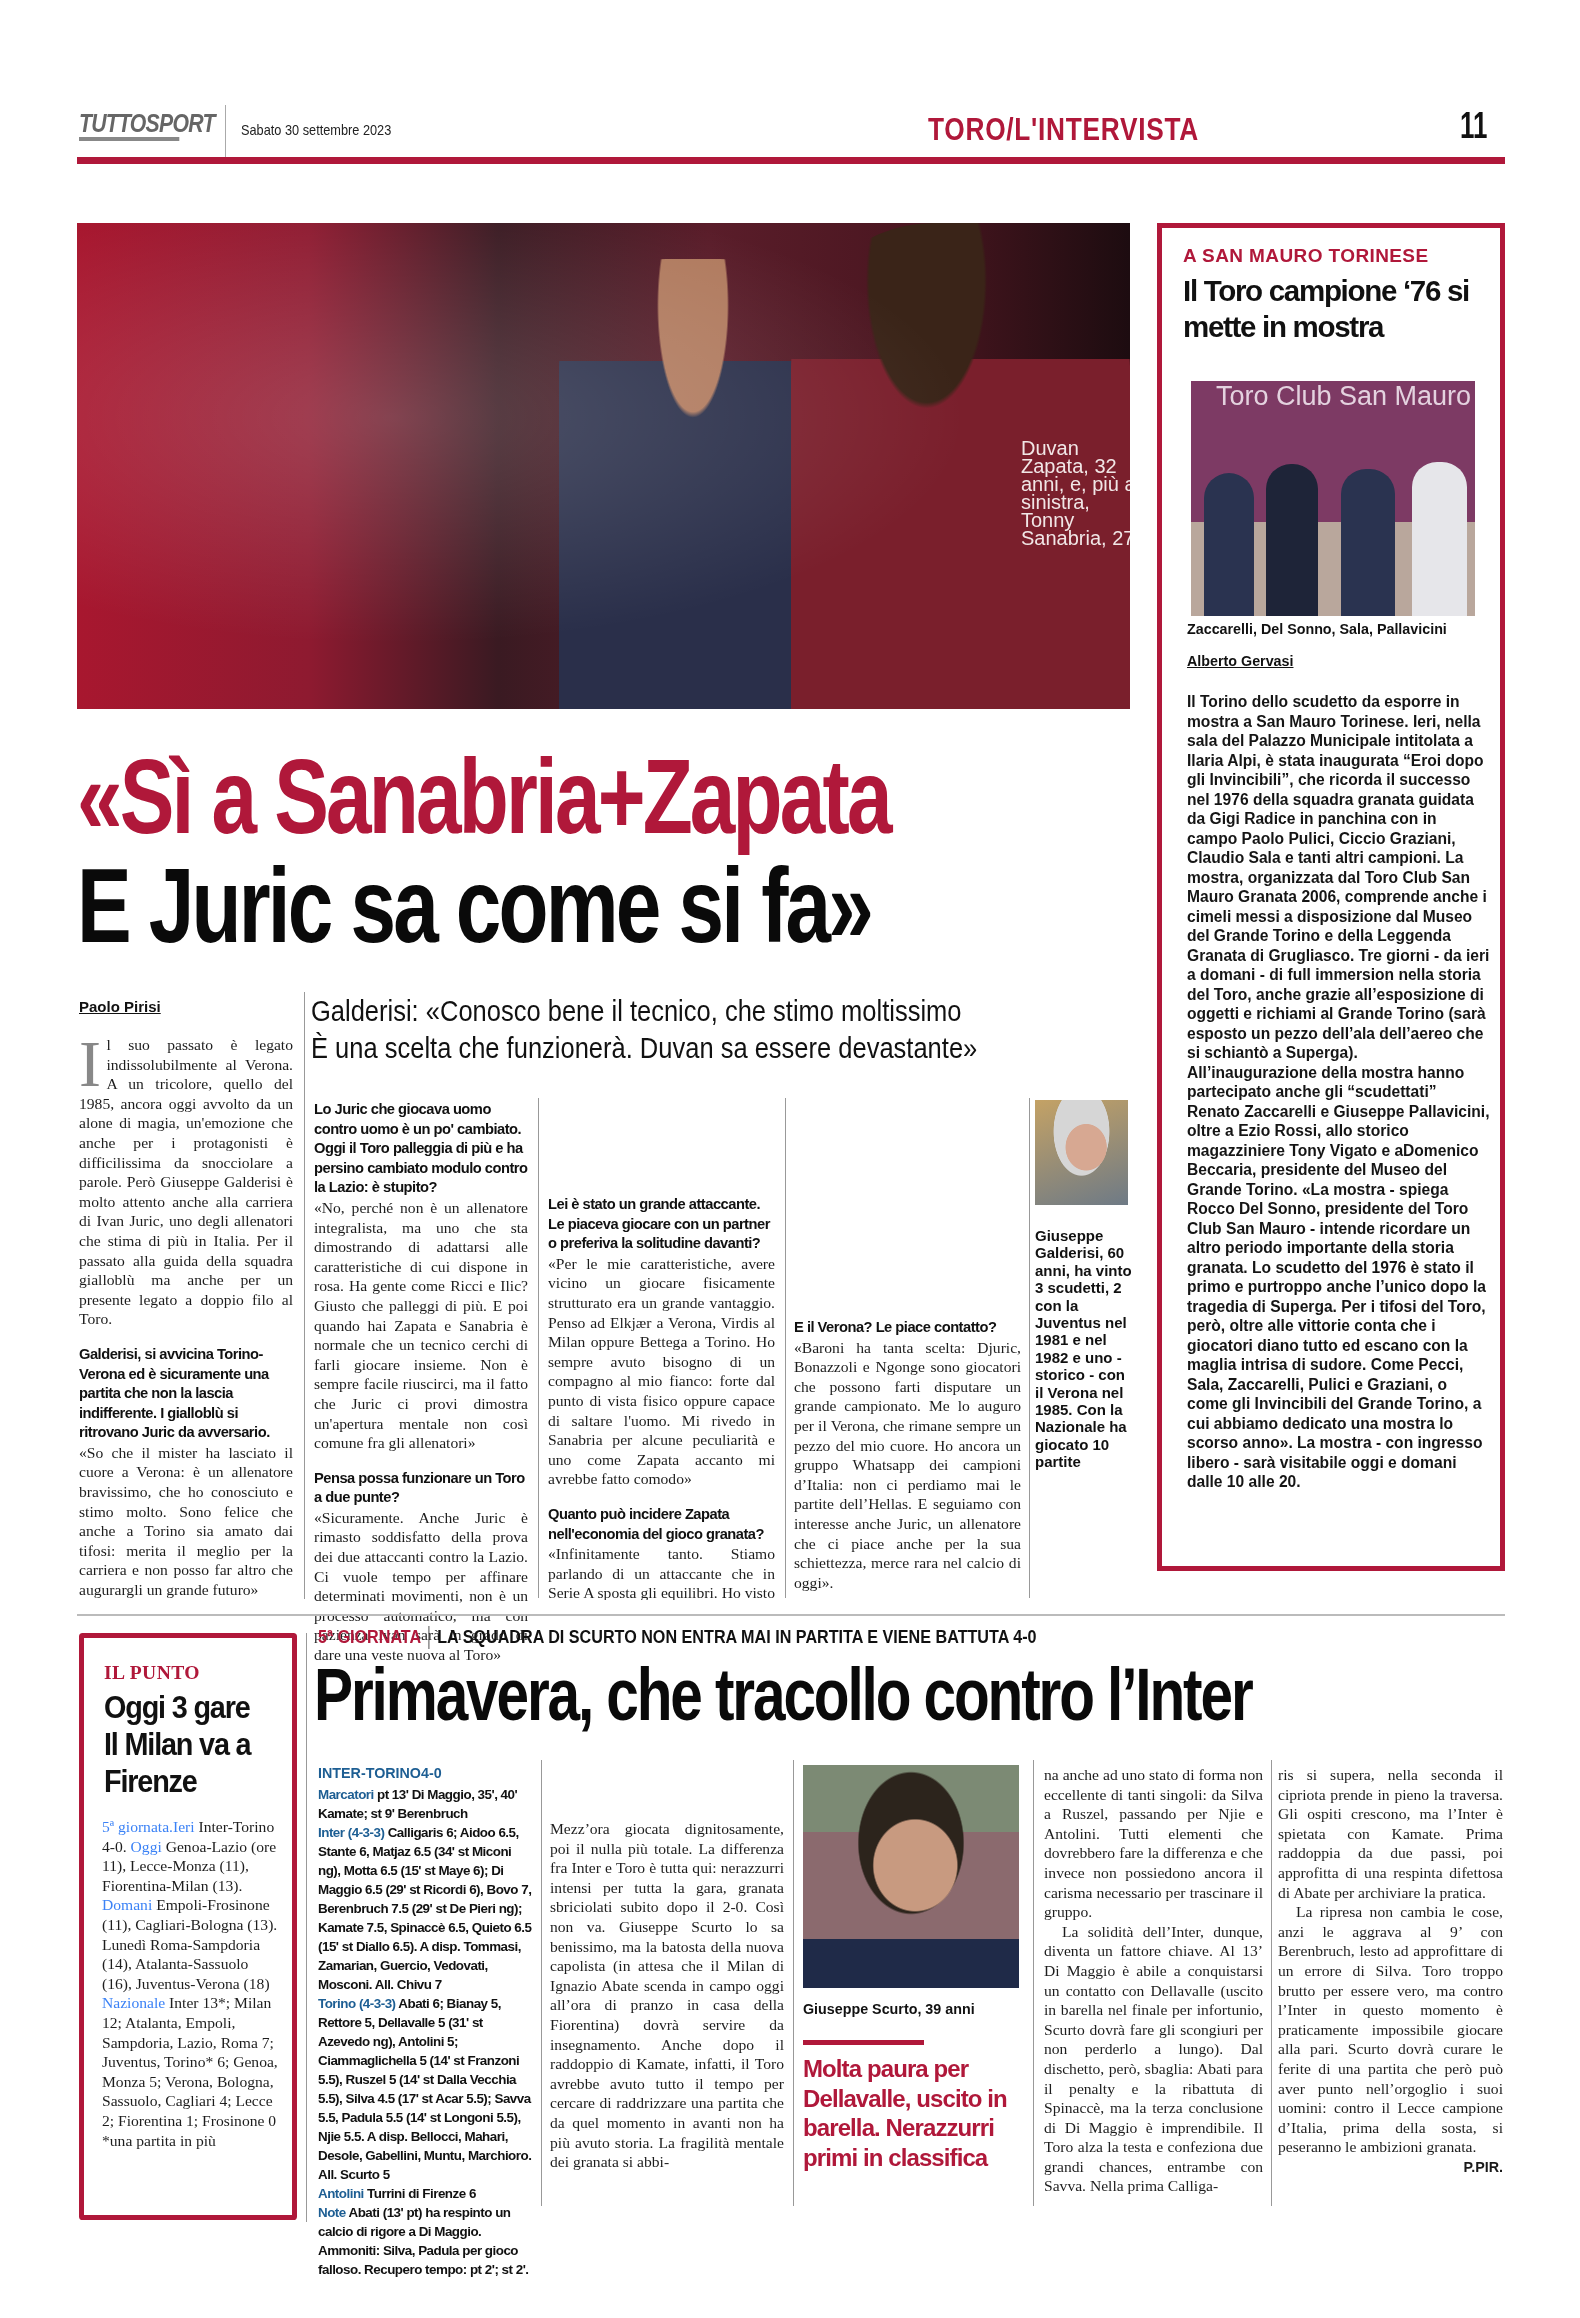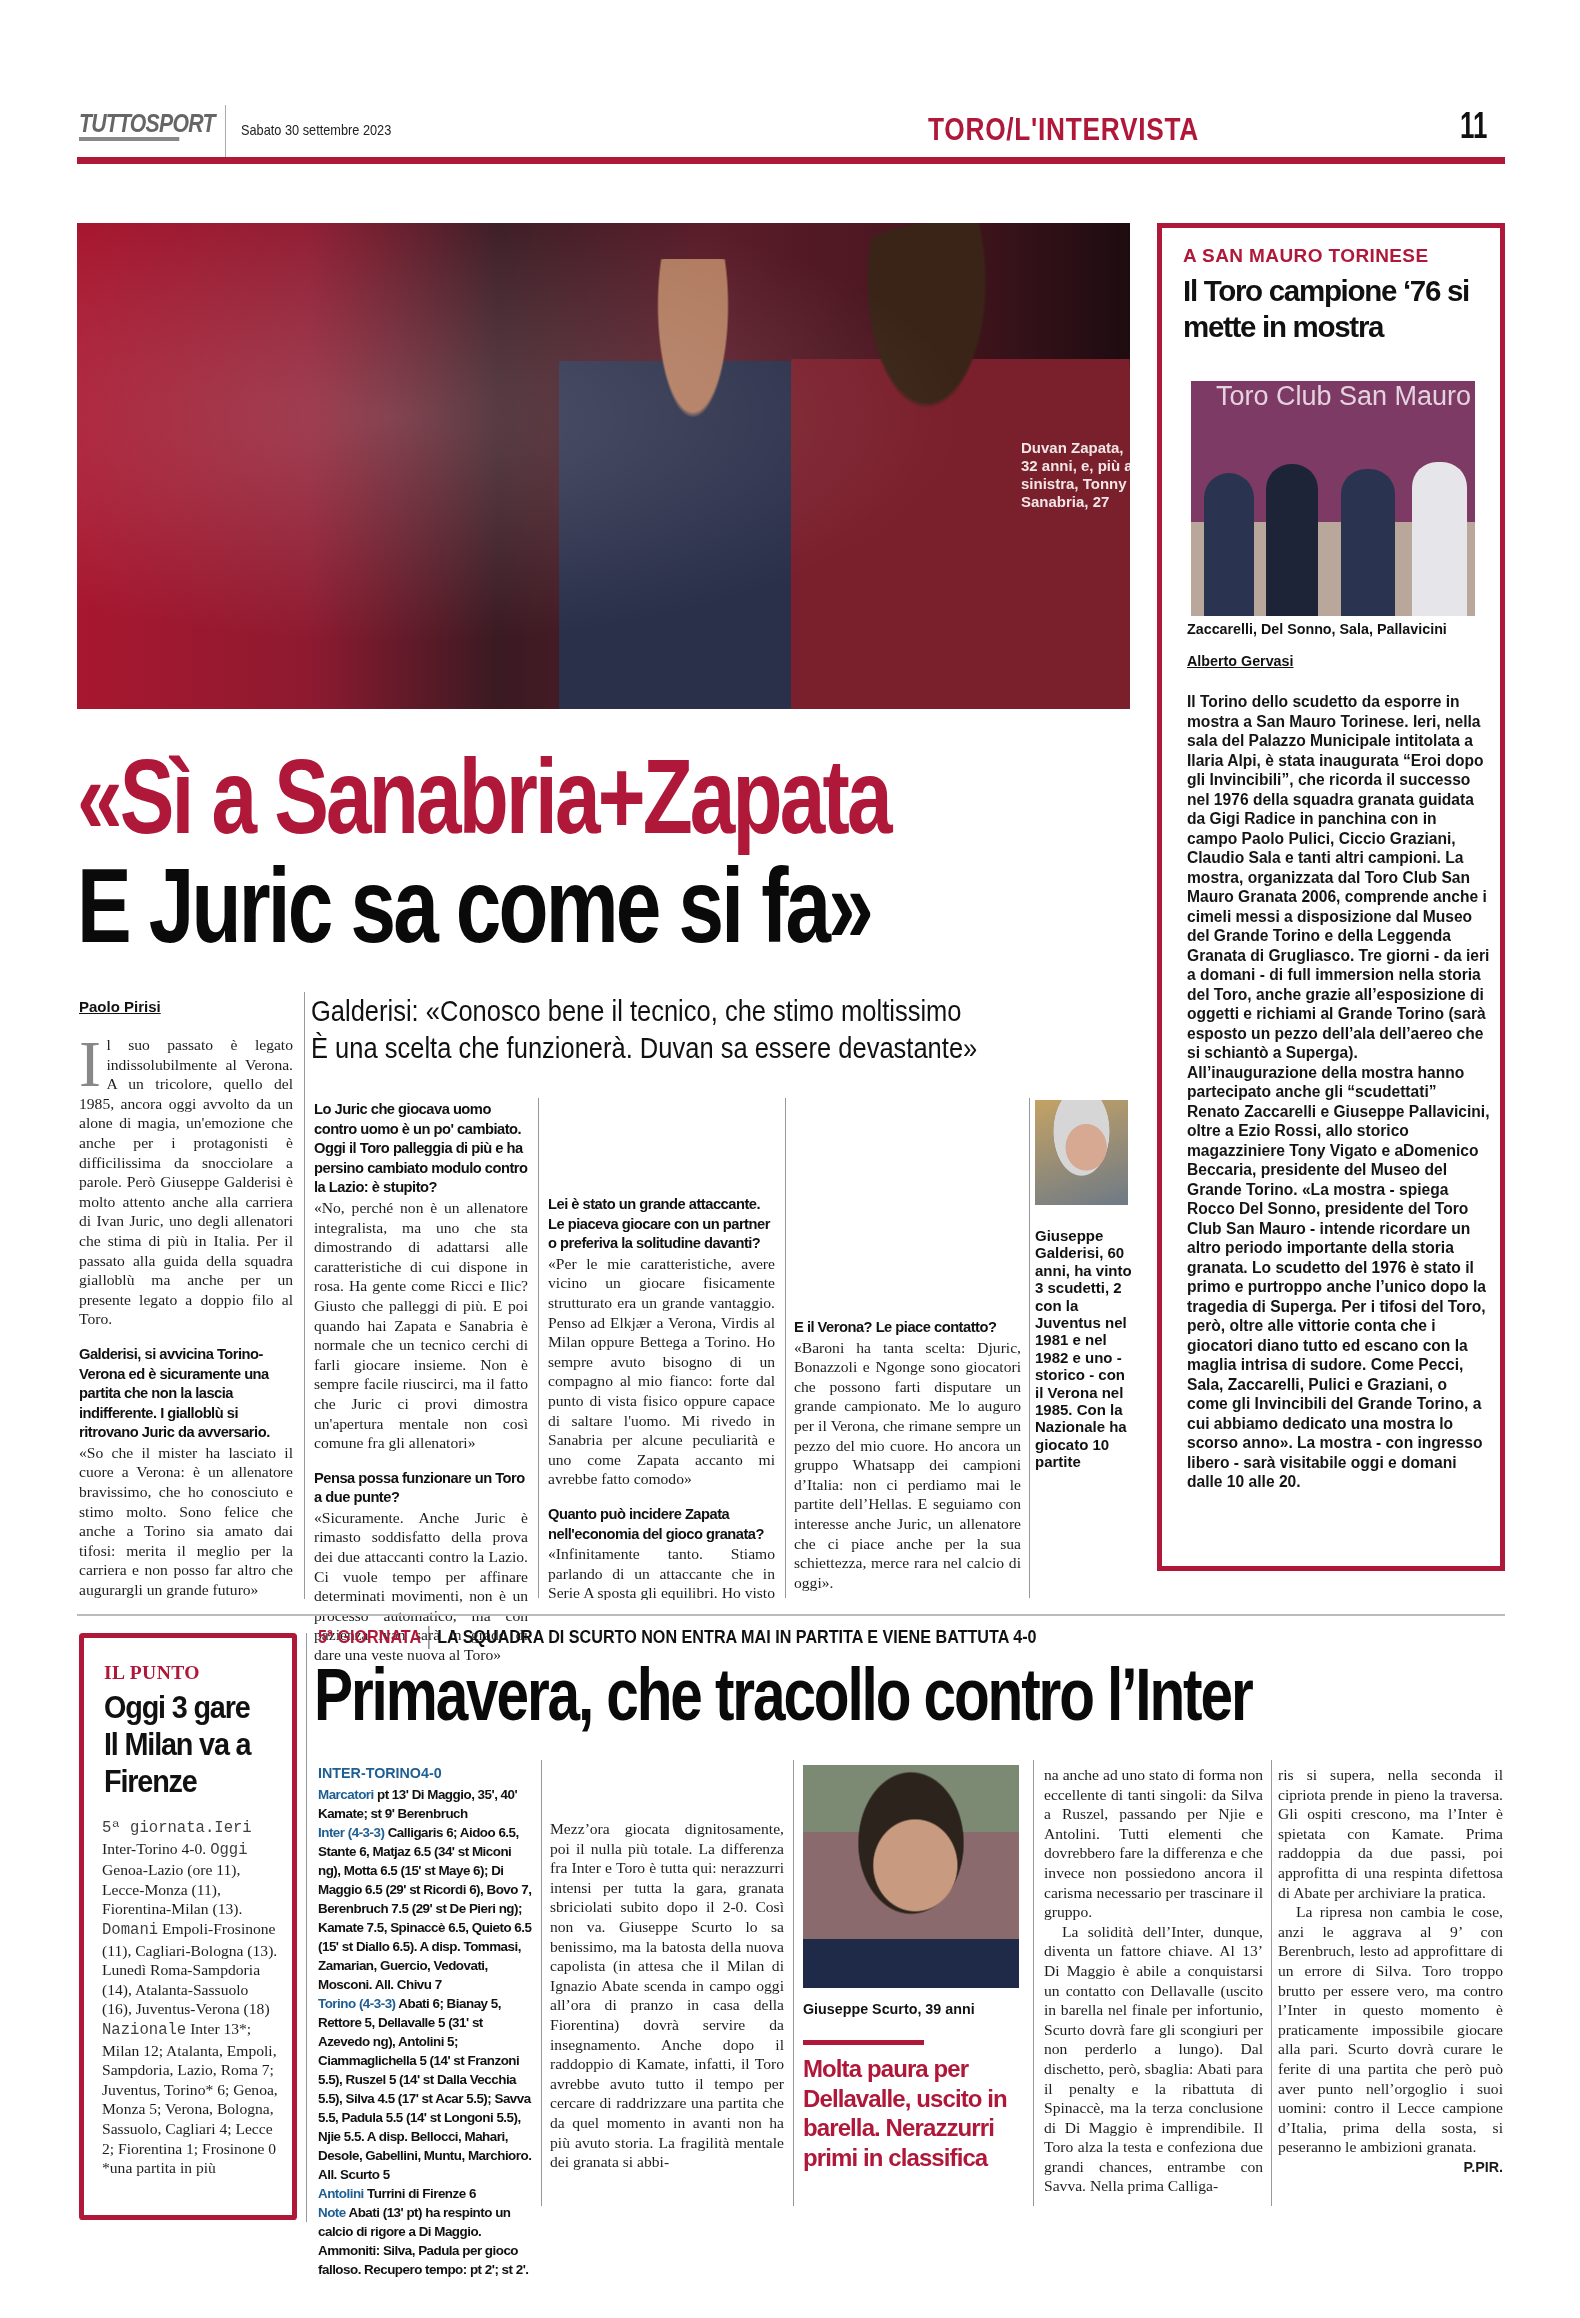--- a/index.html
+++ b/index.html
@@ -15,21 +15,21 @@
   .section-title { left: 928px; top: 111px; font-family: "Liberation Sans", sans-serif; font-weight: 700; font-size: 32px; color: #b0183a; letter-spacing: 0.9px; transform: scaleX(0.82); transform-origin: left; }
   .page-num { left: 1460px; top: 105px; font-family: "Liberation Sans", sans-serif; font-weight: 700; font-size: 37px; color: #111; transform: scaleX(0.7); transform-origin: left; }
   .hdr-rule { left: 77px; top: 157px; width: 1428px; height: 7.1px; background: #b0183a; }
 
   
   .hero { left: 77px; top: 223px; width: 1053px; height: 486px; background: linear-gradient(90deg, #a8172f 0%, #8e1a30 22%, #3a1a22 40%, #5a1d2a 60%, #4a1620 80%, #1d0c10 100%); overflow: hidden; }
   .hero::after { content: ""; position: absolute; inset: 0; background: radial-gradient(ellipse at 30% 40%, rgba(255,255,255,0.18), transparent 55%); }
   .player1 { left: 482px; top: 36px; width: 268px; height: 464px; background: radial-gradient(ellipse at 50% 10%, #b07a5e 0 18%, transparent 19%), linear-gradient(180deg, transparent 0 22%, #2a2f4a 22% 100%); border-radius: 107px 107px 0 0; }
   .player2 { left: 714px; top: 0px; width: 339px; height: 486px; background: radial-gradient(ellipse at 40% 12%, #3a2418 0 20%, transparent 21%), linear-gradient(180deg, transparent 0 28%, #7a1f2c 28% 100%); border-radius: 143px 143px 0 0; }
   .hero-quote { left: 19.6px; top: 18px; width: 321px; font-family: "Liberation Serif", serif; font-size: 36px; line-height: 38px; color: #ffffff; z-index: 3; }
-  .hero-caption { left: 944px; top: 216px; width: 116px; font-family: "Liberation Sans", sans-serif; font-weight: 700; font-size: 15px; line-height: 18px; color: #f1e6e6; z-index: 3; }
+  .hero-caption { left: 944px; top: 216px; width: 116px; font-family: "Liberation Sans", sans-serif; font-weight: 400; font-size: 20px; line-height: 18px; color: #f1e6e6; z-index: 3; }
 
   
   .headline-1 { left: 77px; top: 743px; font-family: "Liberation Sans", sans-serif; font-weight: 700; font-size: 105px; line-height: 107px; color: #b0183a; letter-spacing: -3.6px; transform: scaleX(0.78); transform-origin: left; white-space: nowrap; }
   .headline-2 { left: 77px; top: 852px; font-family: "Liberation Sans", sans-serif; font-weight: 700; font-size: 105px; line-height: 107px; color: #0a0a0a; letter-spacing: -3.6px; transform: scaleX(0.78); transform-origin: left; white-space: nowrap; }
 
   
   .byline { left: 79px; top: 998px; font-family: "Liberation Sans", sans-serif; font-weight: 700; font-size: 15px; text-decoration: underline; color: #111; }
   .col-vsep { position: absolute; width: 0.9px; background: #999; }
   .body-serif { font-family: "Liberation Serif", serif; font-size: 15.6px; line-height: 19.6px; color: #1d1d1d; text-align: justify; }
   .body-bold-q { font-family: "Liberation Sans", sans-serif; font-weight: 700; font-size: 14.7px; line-height: 19.6px; color: #111; letter-spacing: -0.5px; }
@@ -51,21 +51,21 @@
   .side-byline { left: 1187px; top: 653px; font-family: "Liberation Sans", sans-serif; font-weight: 700; font-size: 14.3px; color: #111; text-decoration: underline; }
   .side-body { left: 1187px; top: 692px; width: 303px; font-family: "Liberation Sans", sans-serif; font-weight: 700; font-size: 15.6px; line-height: 19.5px; color: #151515; }
 
   .section-rule { left: 77px; top: 1614px; width: 1428px; height: 1.8px; background: #bbb; }
 
   
   .punto-box { left: 79px; top: 1633px; width: 218px; height: 587px; border: 5.4px solid #b0183a; border-radius: 3.6px; }
   .punto-kicker { left: 104px; top: 1662px; font-family: "Liberation Serif", serif; font-weight: 700; font-size: 19.6px; color: #b0183a; letter-spacing: 0.4px; }
   .punto-title { left: 104px; top: 1689px; width: 178px; font-family: "Liberation Sans", sans-serif; font-weight: 700; font-size: 32px; line-height: 37px; color: #111; letter-spacing: -1.3px; transform: scaleX(0.9); transform-origin: left; }
   .punto-body { left: 102px; top: 1817px; width: 178px; font-family: "Liberation Serif", serif; font-size: 15.6px; line-height: 19.6px; color: #1d1d1d; }
-  .blue { color: #404040; font-family: Liberation Mono, monospace; }
+  .blue { color: #3b82f6; }
 
   
   .prim-kicker { left: 318px; top: 1626px; font-family: "Liberation Sans", sans-serif; font-weight: 700; font-size: 19px; color: #b0183a; transform: scaleX(0.85); transform-origin: left; white-space: nowrap; }
   .prim-kicker .sep { display: inline-block; width: 0.9px; height: 23px; background: #333; vertical-align: middle; margin: 0 9px; }
   .prim-kicker .sub { color: #111; }
   .prim-title { left: 314px; top: 1653px; font-family: "Liberation Sans", sans-serif; font-weight: 700; font-size: 75px; line-height: 82px; color: #0a0a0a; letter-spacing: -2.7px; transform: scaleX(0.78); transform-origin: left; white-space: nowrap; }
 
   .tab-head { left: 318px; top: 1765px; width: 214px; font-family: "Liberation Sans", sans-serif; font-weight: 700; font-size: 14.3px; color: #1d5e93; display: flex; justify-content: flex-start; }
   .tab-body { left: 318px; top: 1785px; width: 214px; font-family: "Liberation Sans", sans-serif; font-weight: 700; font-size: 13.4px; line-height: 19px; color: #111; letter-spacing: -0.5px; }
   .tab-body .lbl { color: #1d5e93; }

